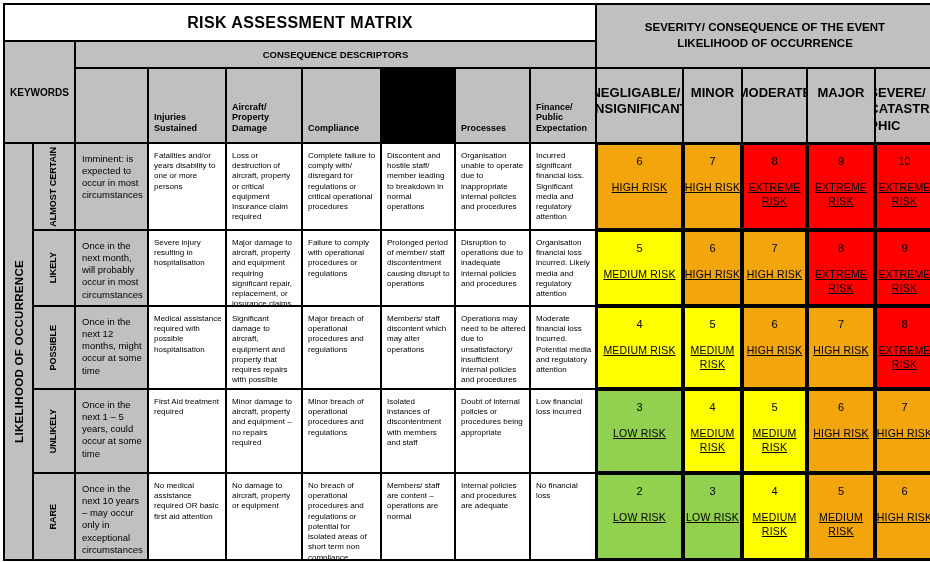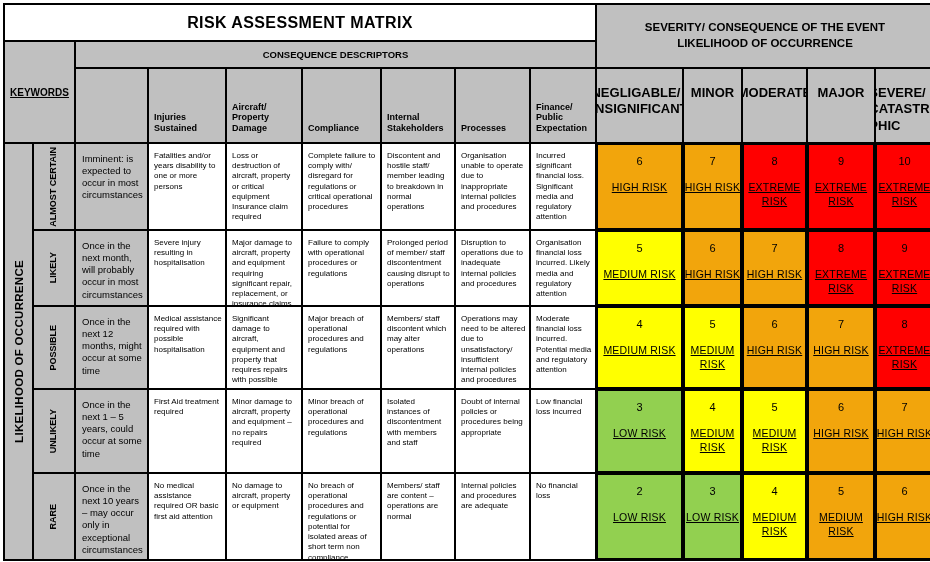--- a/index.html
+++ b/index.html
@@ -11,21 +11,21 @@
     grid-template-rows:35px 25px 73px 85px 74px 81px 82px 85px;
     gap:2px;
     background:#000;
     border:2px solid #000;
     width:fit-content;
   }
   .c{background:#fff;overflow:hidden;box-sizing:border-box;}
   .grey{background:#C0C0C0;}
   .title{display:flex;align-items:center;justify-content:center;font-weight:bold;font-size:16px;letter-spacing:.4px;}
   .sevblock{display:flex;flex-direction:column;align-items:center;justify-content:center;font-weight:bold;font-size:11.5px;text-align:center;line-height:1.35;}
-  .kwhdr{display:flex;align-items:center;justify-content:center;font-weight:bold;font-size:10px;text-decoration:underline;}
+  .kwhdr{display:flex;align-items:center;justify-content:center;font-weight:bold;font-size:10px;}
   .band{display:flex;align-items:center;justify-content:center;font-weight:bold;font-size:9.5px;}
   .colhdr{display:flex;align-items:flex-end;font-weight:bold;font-size:9px;line-height:1.2;padding:4px 4px 8px 5px;}
   .sevhdr{display:flex;align-items:flex-start;justify-content:center;text-align:left;font-weight:bold;font-size:13px;line-height:1.25;padding:16px 3px 0 3px;}
   .vert{display:flex;align-items:center;justify-content:center;}
   .vert span{writing-mode:vertical-rl;transform:rotate(180deg);font-weight:bold;white-space:nowrap;}
   .axis span{font-size:11.5px;letter-spacing:.3px;}
   .rowlab span{font-size:9px;white-space:normal;text-align:center;line-height:1.3;}
   .kw{font-size:9.5px;line-height:1.28;padding:9px 3px 3px 6px;}
   .desc{font-size:8px;line-height:1.28;padding:7px 3px 3px 5px;}
   .risk{display:flex;flex-direction:column;align-items:center;justify-content:flex-start;gap:13px;padding-top:11px;text-align:center;box-shadow:inset 0 0 0 1px #000;}
@@ -42,21 +42,20 @@
     <span>SEVERITY/ CONSEQUENCE OF THE EVENT</span>
     <span>LIKELIHOOD OF OCCURRENCE</span>
   </div>
   <div class="c grey kwhdr" style="grid-area:2/1/4/3">KEYWORDS</div>
   <div class="c grey band" style="grid-area:2/3/3/10">CONSEQUENCE DESCRIPTORS</div>
   <div class="c grey" style="grid-area:3/3/4/4"></div>
 
   <div class="c grey colhdr" style="grid-area:3/4/4/5">Injuries Sustained</div>
   <div class="c grey colhdr" style="grid-area:3/5/4/6">Aircraft/ Property Damage</div>
   <div class="c grey colhdr" style="grid-area:3/6/4/7">Compliance</div>
-  <div class="c grey colhdr" style="grid-area:3/7/4/8">Internal Stakeholders</div>
   <div class="c grey colhdr" style="grid-area:3/8/4/9">Processes</div>
   <div class="c grey colhdr" style="grid-area:3/9/4/10">Finance/ Public Expectation</div>
 
   <div class="c grey sevhdr" style="grid-area:3/10/4/11">NEGLIGABLE/ INSIGNIFICANT</div>
   <div class="c grey sevhdr" style="grid-area:3/11/4/12">MINOR</div>
   <div class="c grey sevhdr" style="grid-area:3/12/4/13">MODERATE</div>
   <div class="c grey sevhdr" style="grid-area:3/13/4/14">MAJOR</div>
   <div class="c grey sevhdr" style="grid-area:3/14/4/15">SEVERE/ CATASTRO PHIC</div>
 
   <div class="c grey vert axis" style="grid-area:4/1/9/2">

